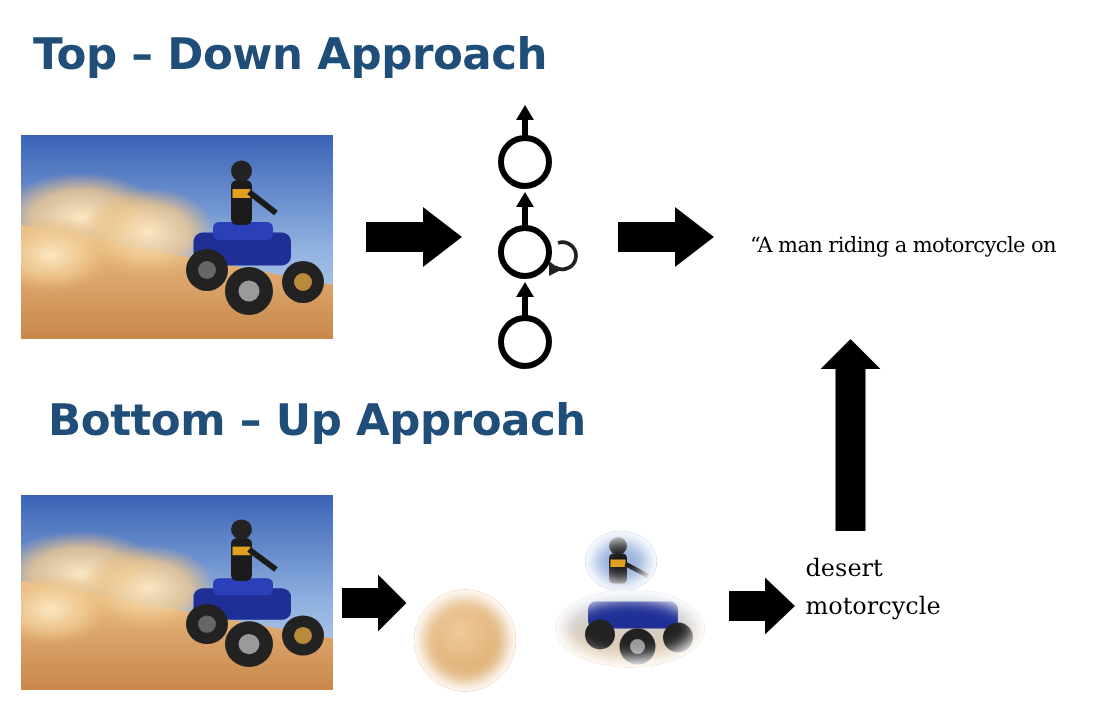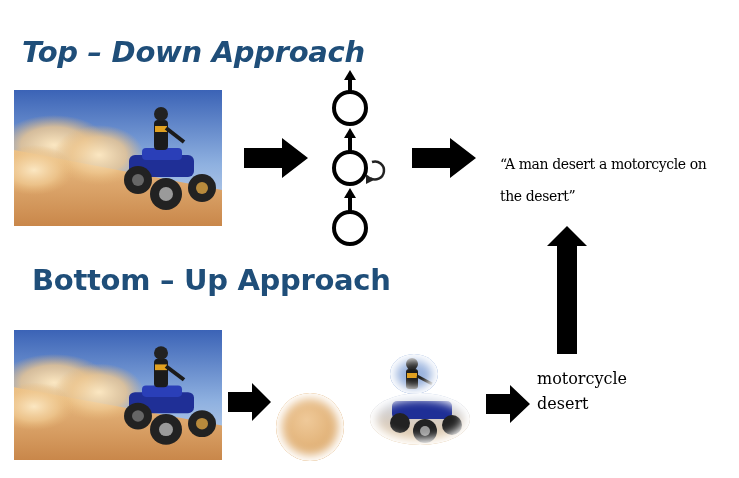--- a/index.html
+++ b/index.html
@@ -7,21 +7,21 @@
   .abs { position:absolute; }
   .heading { color:#1f4e79; font-weight:bold; font-size:29px; font-family:"DejaVu Sans", sans-serif; letter-spacing:-0.3px; white-space:nowrap; }
   .serif { font-family:"DejaVu Serif", "Liberation Serif", serif; color:#000; }
   .photo { overflow:hidden; }
   .blur-oval { position:absolute; border-radius:50%; overflow:hidden; }
   .blur-oval::after { content:""; position:absolute; inset:0; border-radius:50%; box-shadow: inset 0 0 10px 6px #ffffff; }
 </style>
 </head>
 <body>
 
-<div class="abs heading" style="left:22px; top:35px;font-style:italic;">Top – Down Approach</div>
+<div class="abs heading" style="left:22px; top:19px;">Top – Down Approach</div>
 
 <div class="abs photo" style="left:14px; top:90px; width:208px; height:136px;">
   <svg width="208" height="136" viewBox="0 0 208 136">
     <defs>
       <linearGradient id="skyg" x1="0" y1="0" x2="0" y2="1">
         <stop offset="0" stop-color="#3b63b6"></stop>
           <stop offset="0.55" stop-color="#8fb1e0"></stop>
           <stop offset="1" stop-color="#c8d6ea"></stop>
       </linearGradient>
       <linearGradient id="sandg" x1="0" y1="0" x2="0" y2="1">
@@ -76,22 +76,21 @@
     <path d="M52,96 A9,9 0 1 1 50,112" fill="none" stroke="#222" stroke-width="2.5"></path>
     <polygon points="46,108 54,114 46,118" fill="#222"></polygon>
   </g>
 </svg>
 
 <svg class="abs" style="left:412px; top:138px;" width="64" height="40" viewBox="0 0 64 40">
   <polygon points="0,10 38,10 38,0 64,20 38,40 38,30 0,30" fill="#000"></polygon>
 </svg>
 
 <div class="abs serif" style="left:500px; top:148px; font-size:14px; line-height:32px; letter-spacing:-0.4px; white-space:nowrap;">
-  <div>“A man desert a motorcycle on</div>
-  <div>the desert”</div>
+  <div>“A man riding a motorcycle on</div>
 </div>
 
 <svg class="abs" style="left:547px; top:226px;" width="40" height="128" viewBox="0 0 40 128">
   <polygon points="20,0 40,20 30,20 30,128 10,128 10,20 0,20" fill="#000"></polygon>
 </svg>
 
 <div class="abs heading" style="left:32px; top:263px;">Bottom – Up Approach</div>
 
 <div class="abs photo" style="left:14px; top:330px; width:208px; height:130px;">
   <svg width="208" height="130" viewBox="0 0 208 136" preserveAspectRatio="none">
@@ -138,15 +137,15 @@
       <circle cx="55" cy="38" r="5" fill="#999"></circle>
     <circle cx="82" cy="32" r="10" fill="#222"></circle>
   </svg>
 </div>
 
 <svg class="abs" style="left:486px; top:385px;" width="44" height="38" viewBox="0 0 44 38">
   <polygon points="0,9 24,9 24,0 44,19 24,38 24,29 0,29" fill="#000"></polygon>
 </svg>
 
 <div class="abs serif" style="left:537px; top:366px; font-size:16px; line-height:25px;">
+  <div>desert</div>
   <div>motorcycle</div>
-  <div>desert</div>
 </div>
 
 </body></html>

